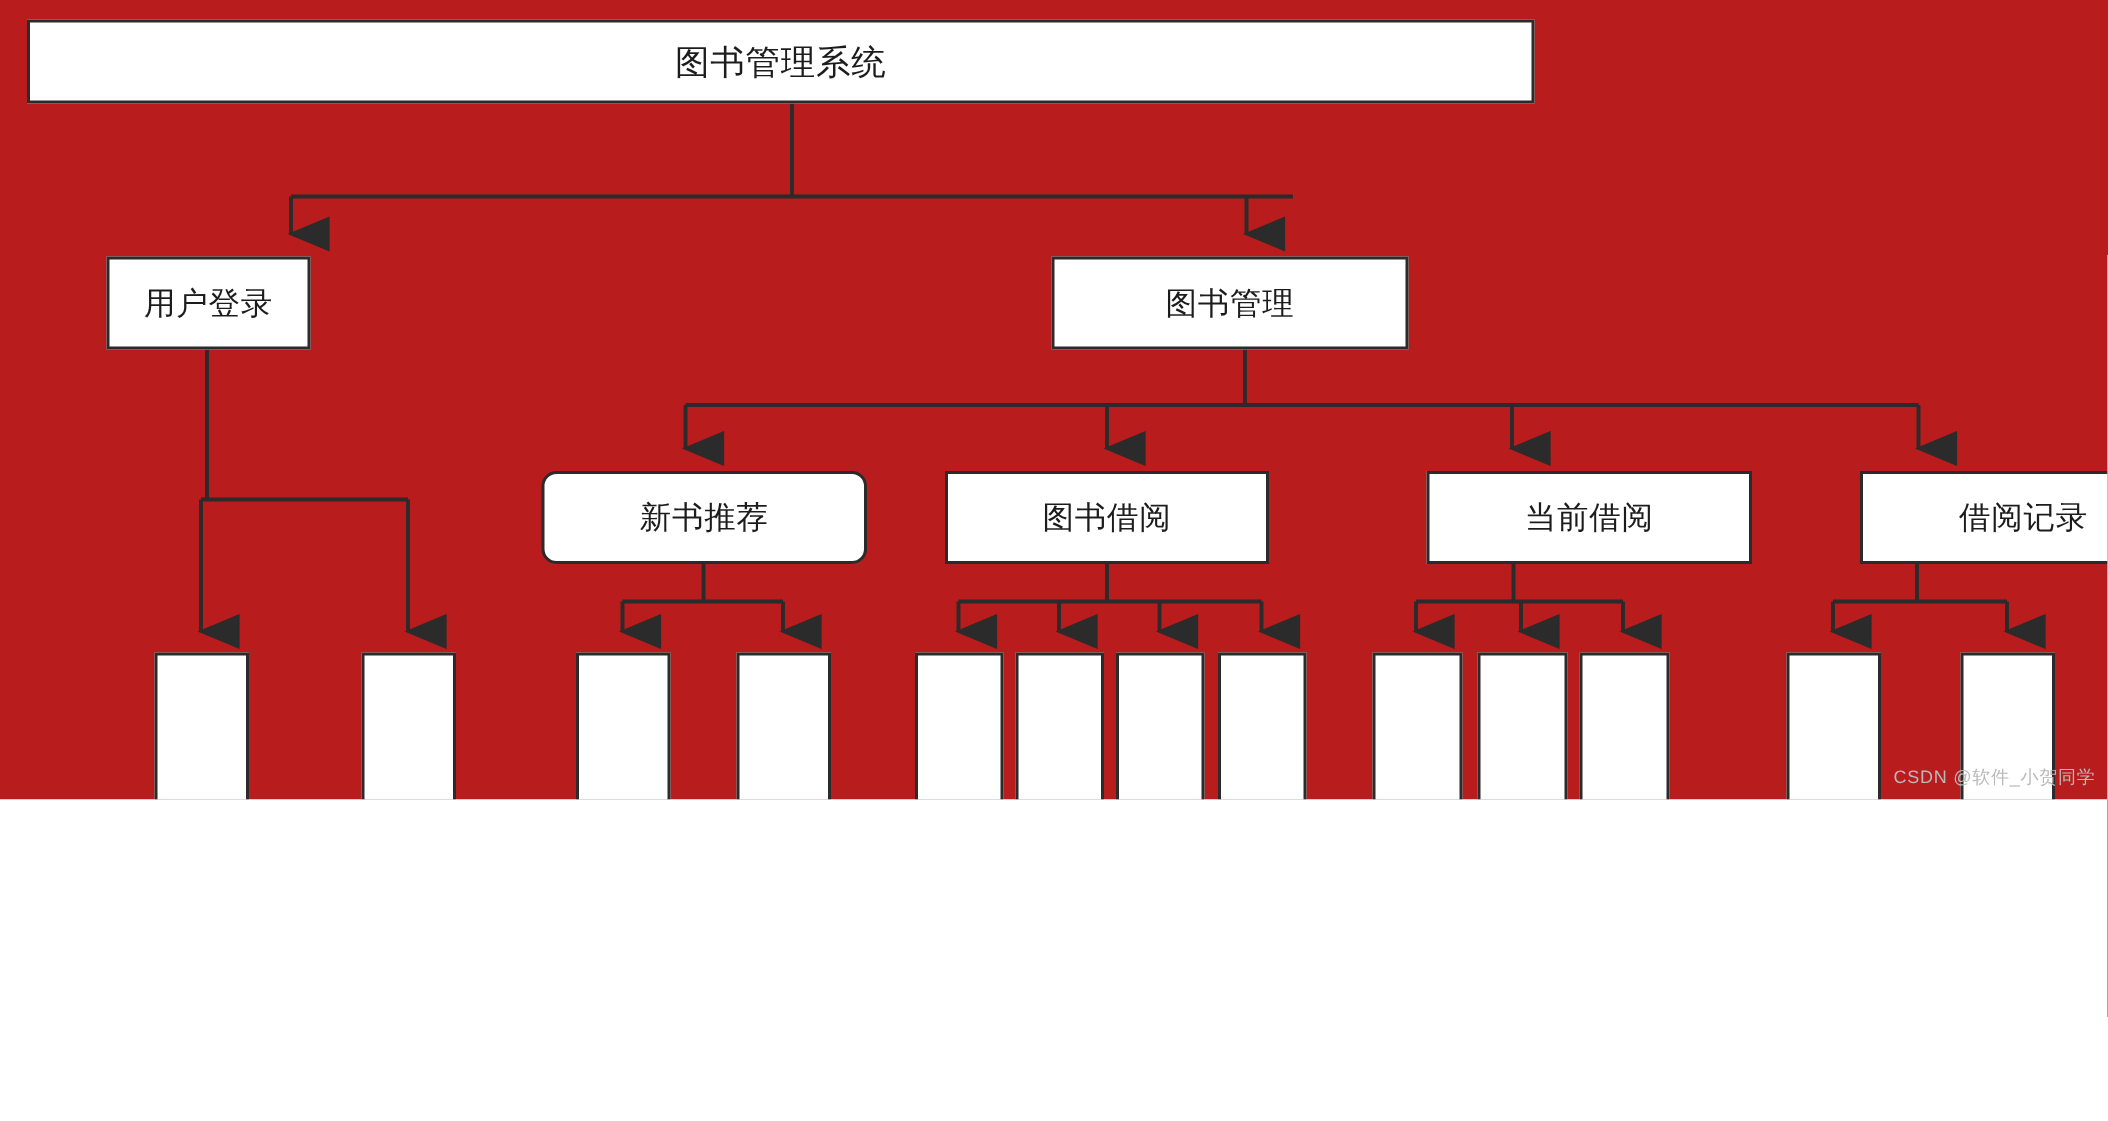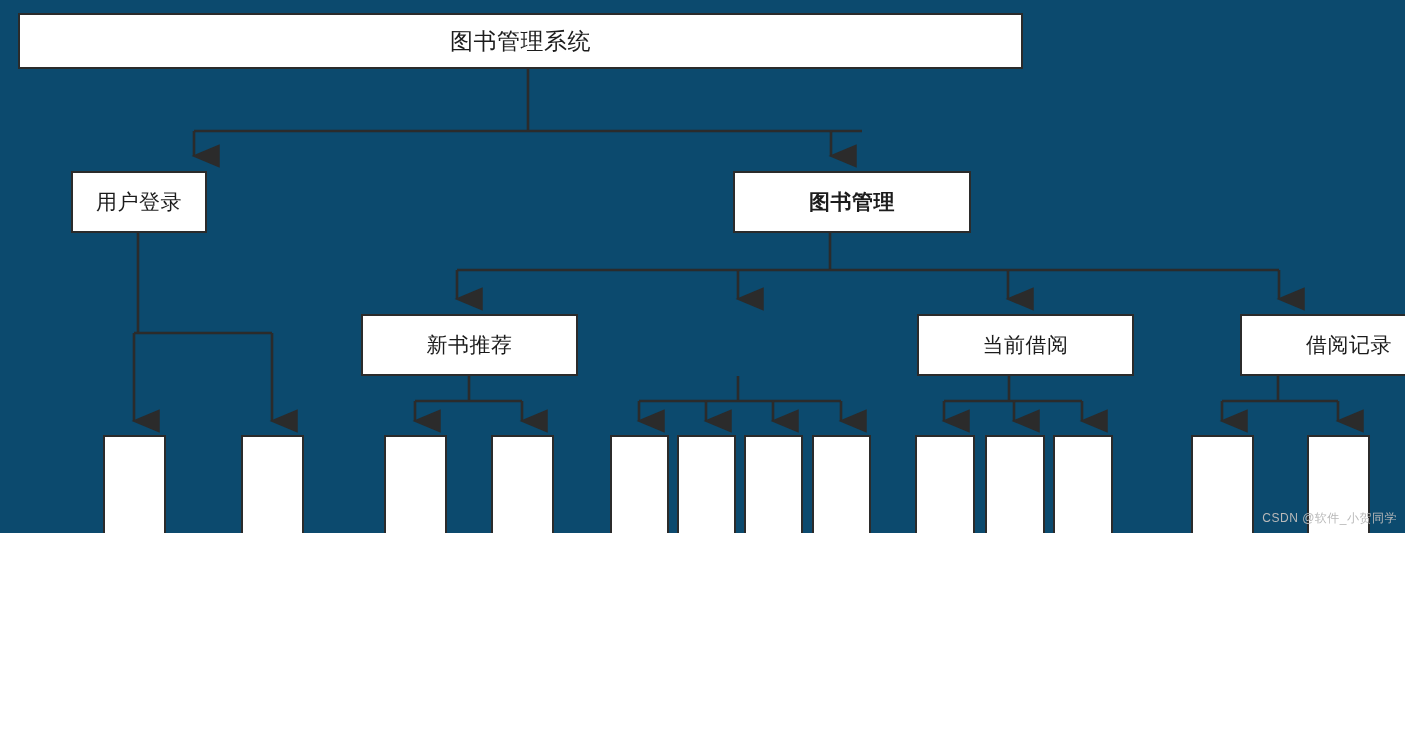--- a/index.html
+++ b/index.html
@@ -9,21 +9,21 @@
     background: #ffffff;
   }
   body {
     font-family: "Liberation Sans", "DejaVu Sans", sans-serif;
     color: #1a1a1a;
   }
   #canvas {
     position: relative;
     width: 1405px;
     height: 533px;
-    background: #0c4a6e;
+    background: #b91c1c;
     overflow: hidden;
   }
   svg.wires {
     position: absolute;
     left: 0;
     top: 0;
     width: 1405px;
     height: 747px;
     pointer-events: none;
   }
@@ -127,26 +127,27 @@
       <path d="M 1222 401 L 1338 401"></path>
       <path d="M 1222 401 L 1222 421" marker-end="url(#arrow)"></path>
       <path d="M 1338 401 L 1338 421" marker-end="url(#arrow)"></path>
     </g>
   </svg>
 
   <div class="node horiz" id="root-node">图书管理系统</div>
 
   <div class="node horiz" style="left:71px; top:171px; width:136px; height:62px;">用户登录</div>
 
-  <div class="node horiz" style="left:733px; top:171px; width:238px; height:62px;font-weight:bold;">图书管理</div>
+  <div class="node horiz" style="left:701px; top:171px; width:238px; height:62px;">图书管理</div>
 
-  <div class="node horiz" style="left:361px; top:314px; width:217px; height:62px;">新书推荐</div>
+  <div class="node horiz" style="left:361px; top:314px; width:217px; height:62px;border-radius:10px;">新书推荐</div>
 
+  <div class="node horiz" style="left:630px; top:314px; width:216px; height:62px;">图书借阅</div>
 
-  <div class="node horiz" style="left:917px; top:314px; width:217px; height:62px;">当前借阅</div>
+  <div class="node horiz" style="left:951px; top:314px; width:217px; height:62px;">当前借阅</div>
 
   <div class="node horiz" style="left:1240px; top:314px; width:218px; height:62px;">借阅记录</div>
 
   <div class="node vert" style="left:103px; top:435px; width:63px; height:300px;">
     <span class="vtext">用户登录</span>
   </div>
   <div class="node vert" style="left:241px; top:435px; width:63px; height:300px;">
     <span class="vtext">注销登录</span>
   </div>
 

